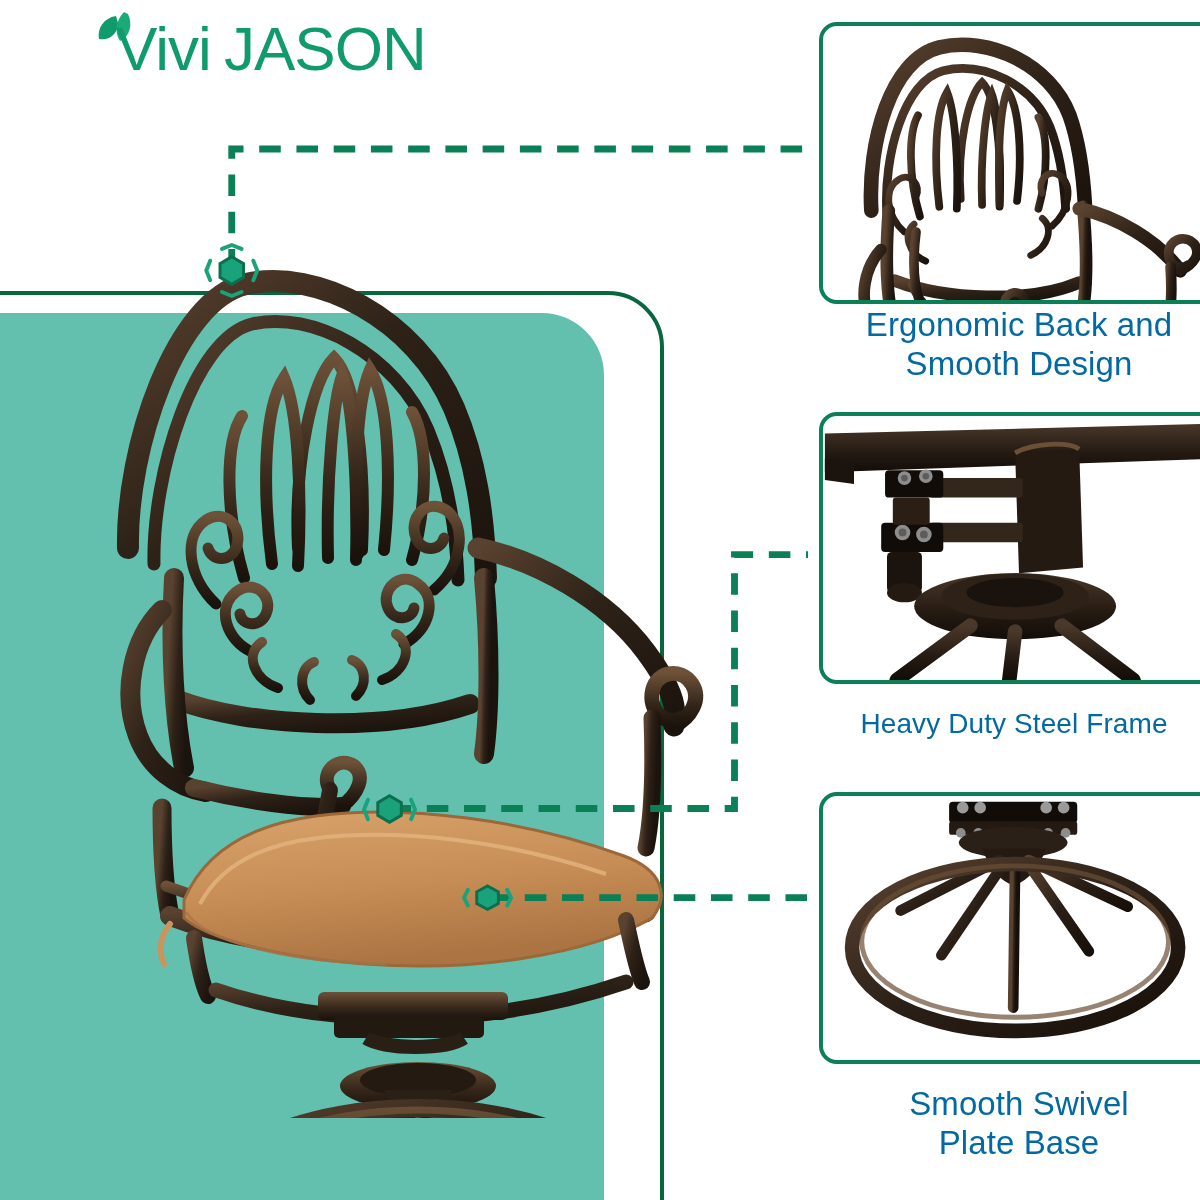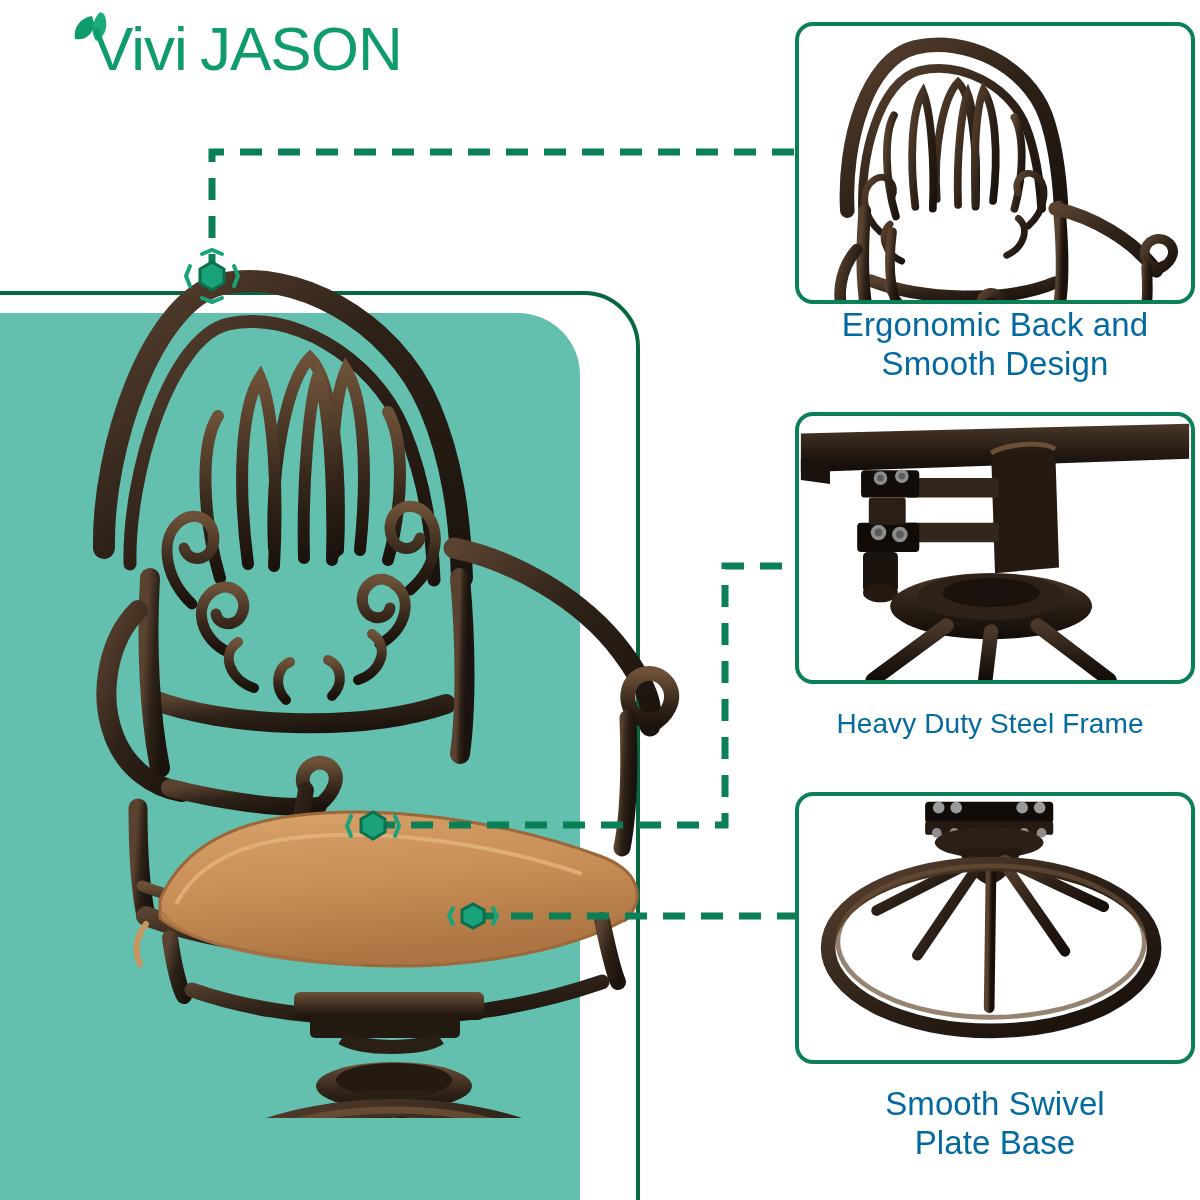--- a/index.html
+++ b/index.html
@@ -1,21 +1,21 @@
 <!DOCTYPE html>
 <html><head>
 <meta charset="utf-8">
 <style>
   html,body{margin:0;padding:0;}
   body{
     width:1200px;height:1200px;position:relative;overflow:hidden;
     background:#ffffff;
     font-family:"Liberation Sans","DejaVu Sans",sans-serif;
   }
-  .stage{position:absolute;inset:0;}
+  .stage{position:absolute;inset:0;margin-left:24px;}
 
   
   .logo{position:absolute;left:56px;top:8px;width:380px;height:76px;}
   .logo svg{display:block;}
 
   
   .hero-outline{
     position:absolute;left:-120px;top:291px;width:760px;height:1030px;
     border:4px solid #07683f;border-radius:56px;box-sizing:border-box;
     background:transparent;

